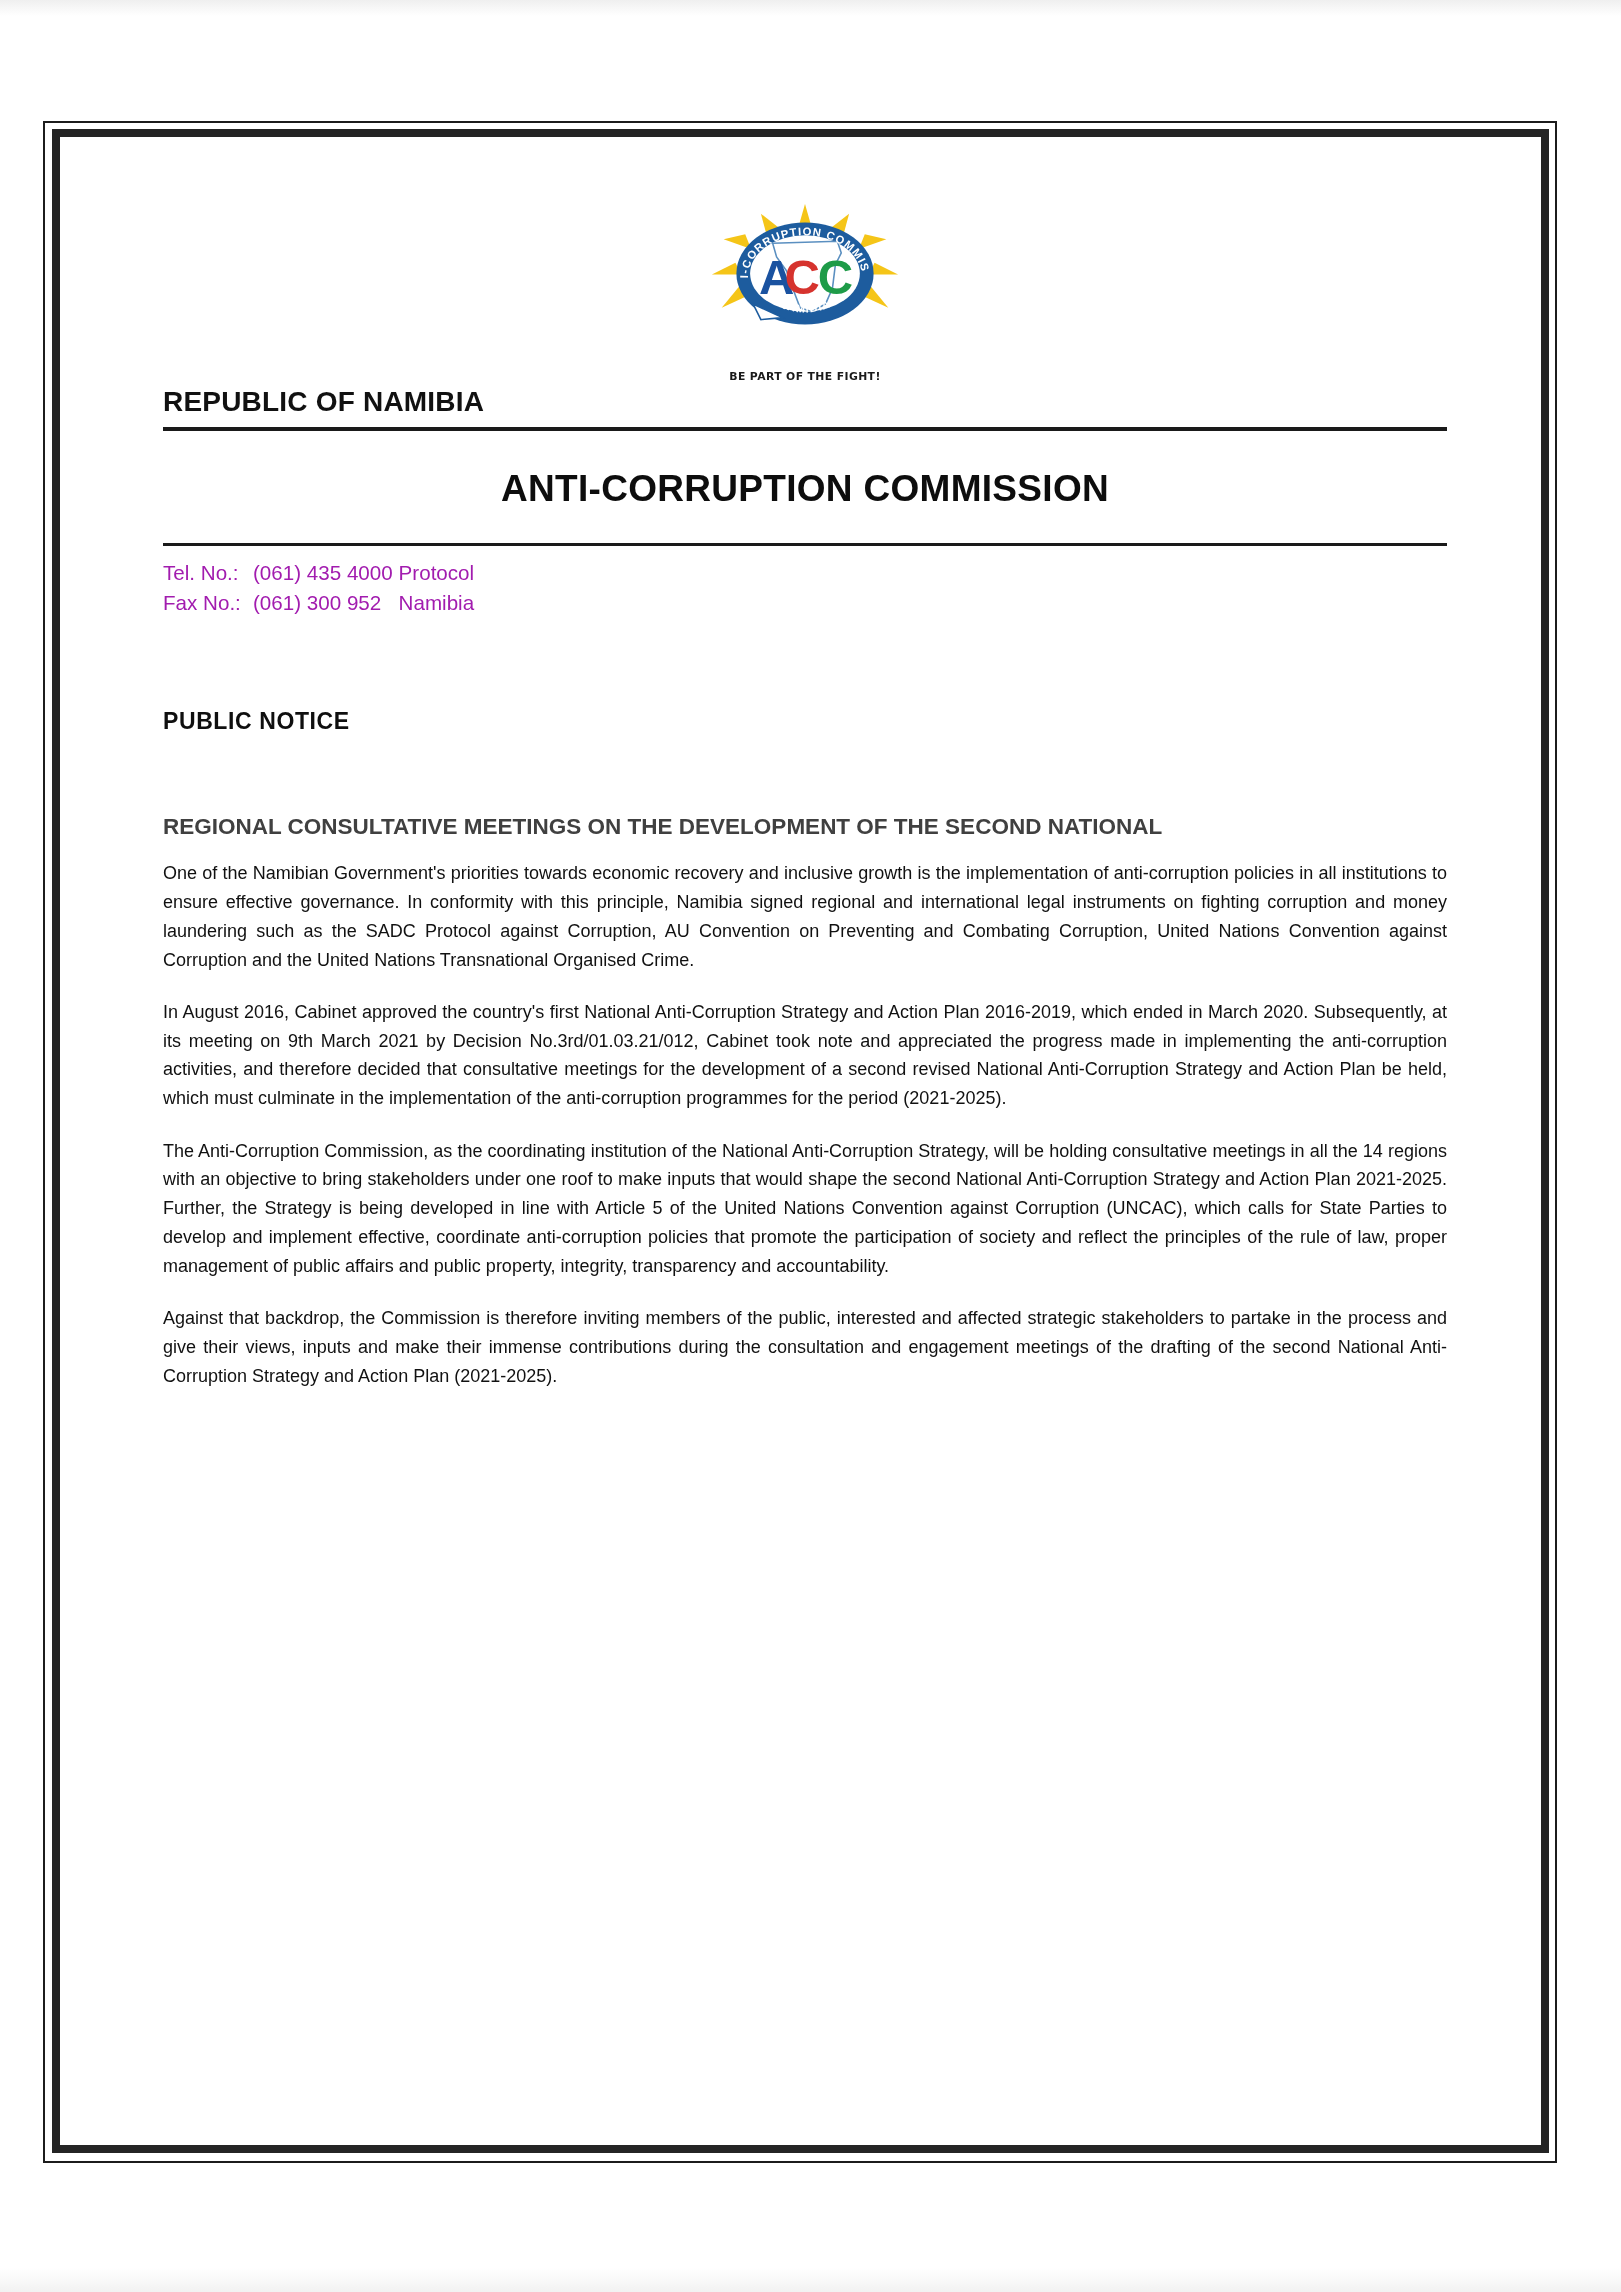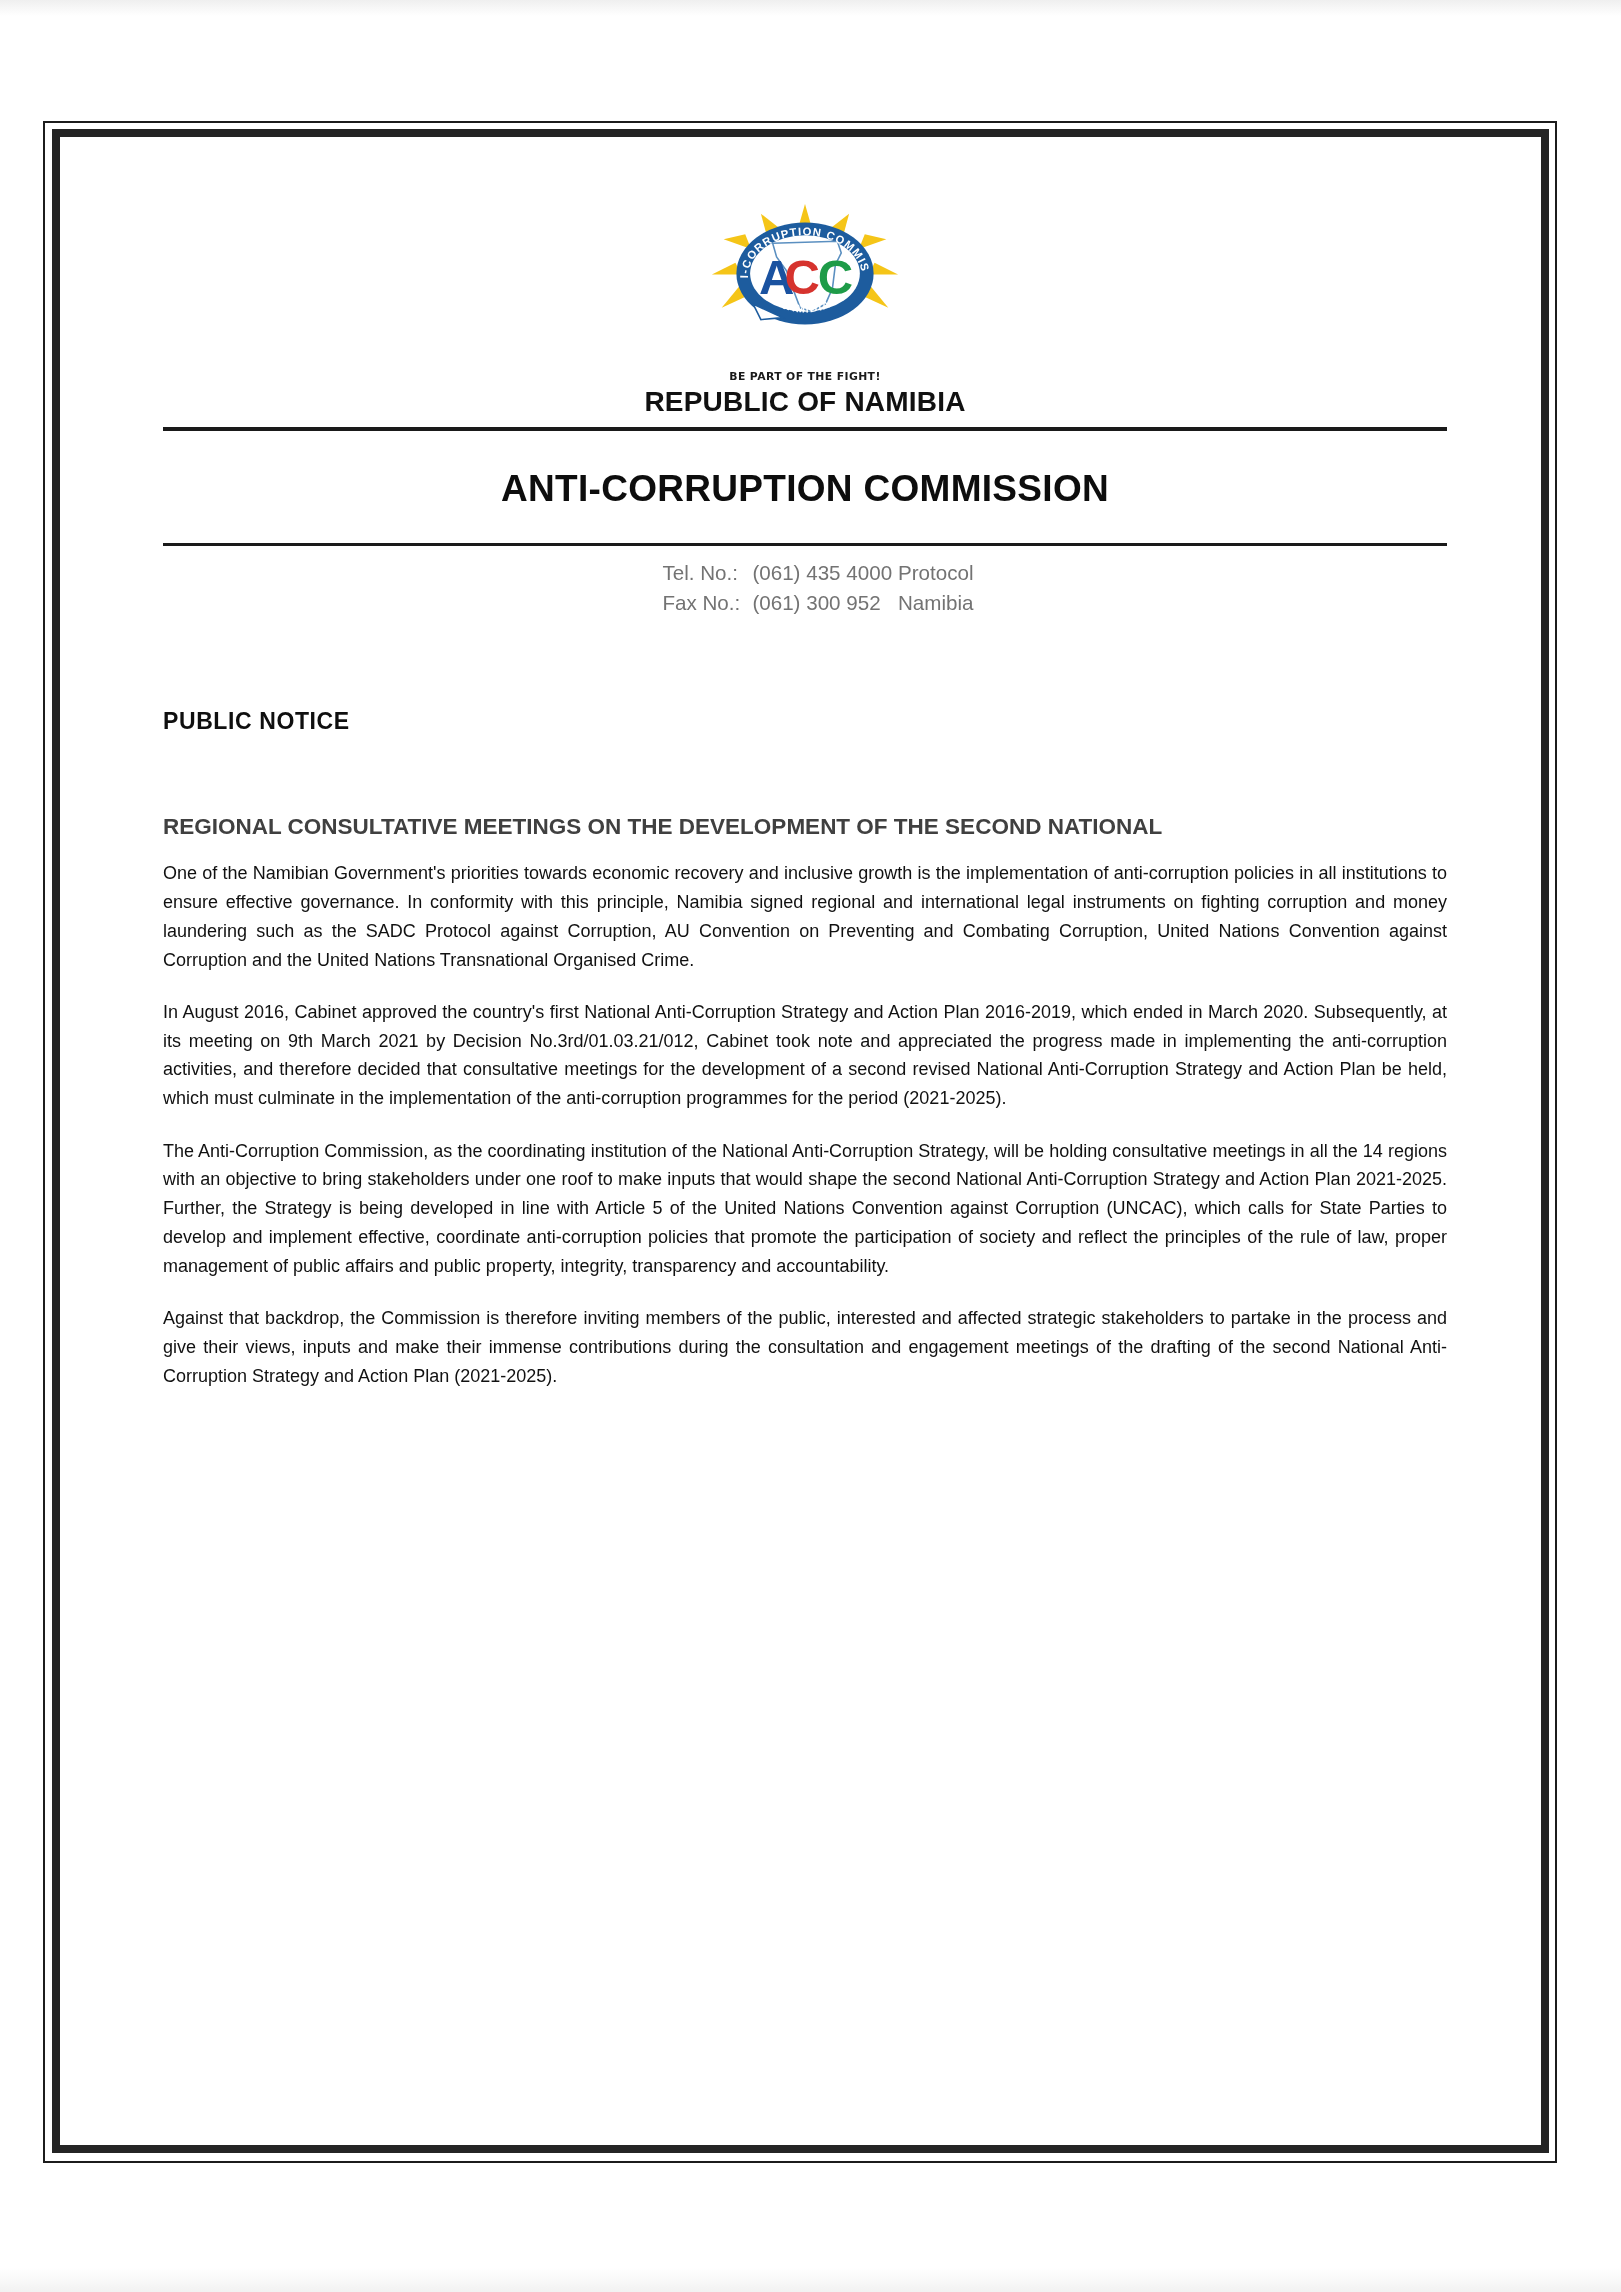--- a/index.html
+++ b/index.html
@@ -88,21 +88,21 @@
     letter-spacing: 0.4px;
     color: #1a1a1a;
     font-family: "DejaVu Sans", sans-serif;
   }
 
   .republic {
     margin-top: 2.9px;
     font-size: 28px;
     font-weight: bold;
     letter-spacing: 0.2px;
-    text-align: center;
+    text-align: left;
     color: #111111;
   }
 
   .rule-thick {
     height: 3.9px;
     background: #1a1a1a;
     margin-top: 8.8px;
   }
   .rule-thick.second {
     margin-top: 0;
@@ -114,25 +114,25 @@
     font-size: 37px;
     font-weight: bold;
     text-align: center;
     letter-spacing: 0.3px;
     color: #0d0d0d;
   }
 
   
   .contact-strip {
     display: flex;
-    justify-content: flex-end;
+    justify-content: flex-start;
     margin-top: 11.8px;
     font-size: 20.6px;
     line-height: 1.44;
-    color: #737373;
+    color: #a21caf;
   }
   .contact-left { text-align: left; }
   .contact-right {
     text-align: left;
     width: 549px;
     padding-left: 5.9px;
   }
   .contact-row { white-space: pre; }
   .contact-label {
     display: inline-block;

